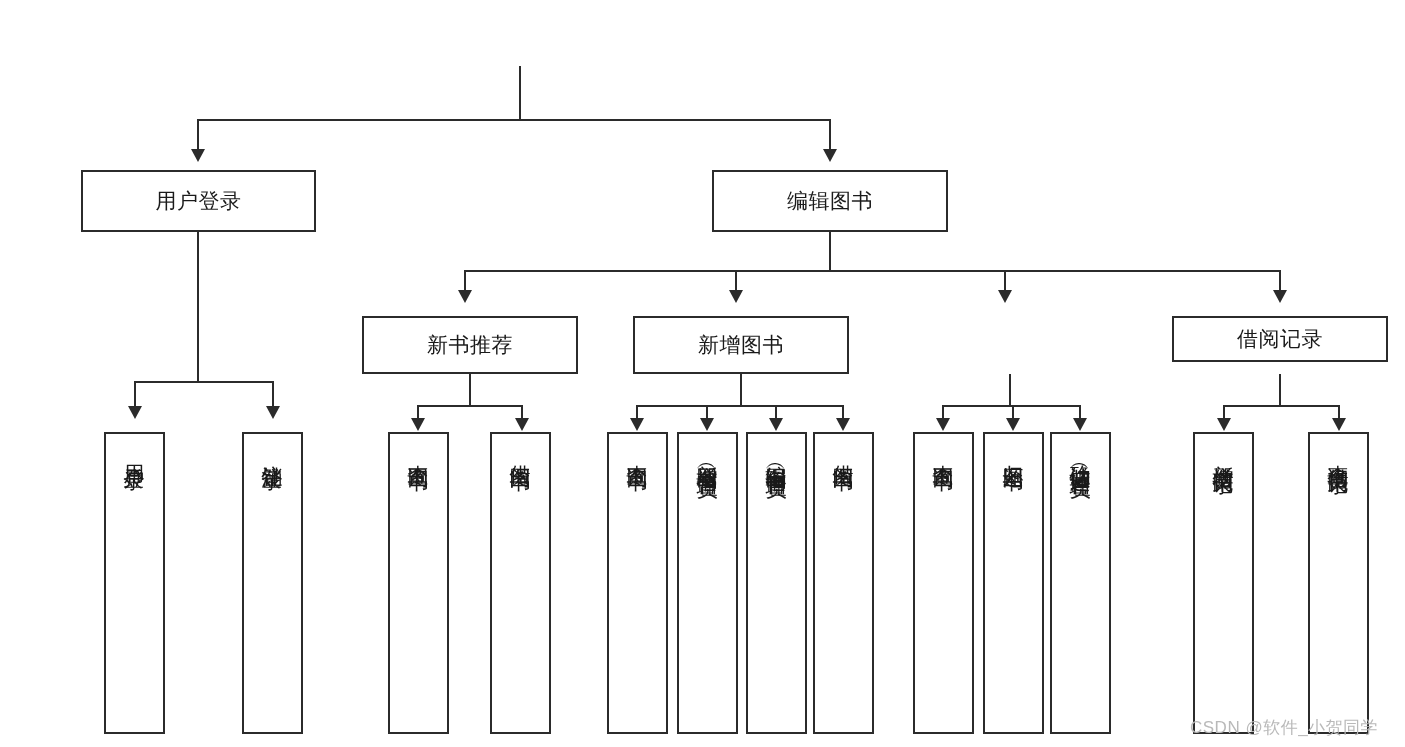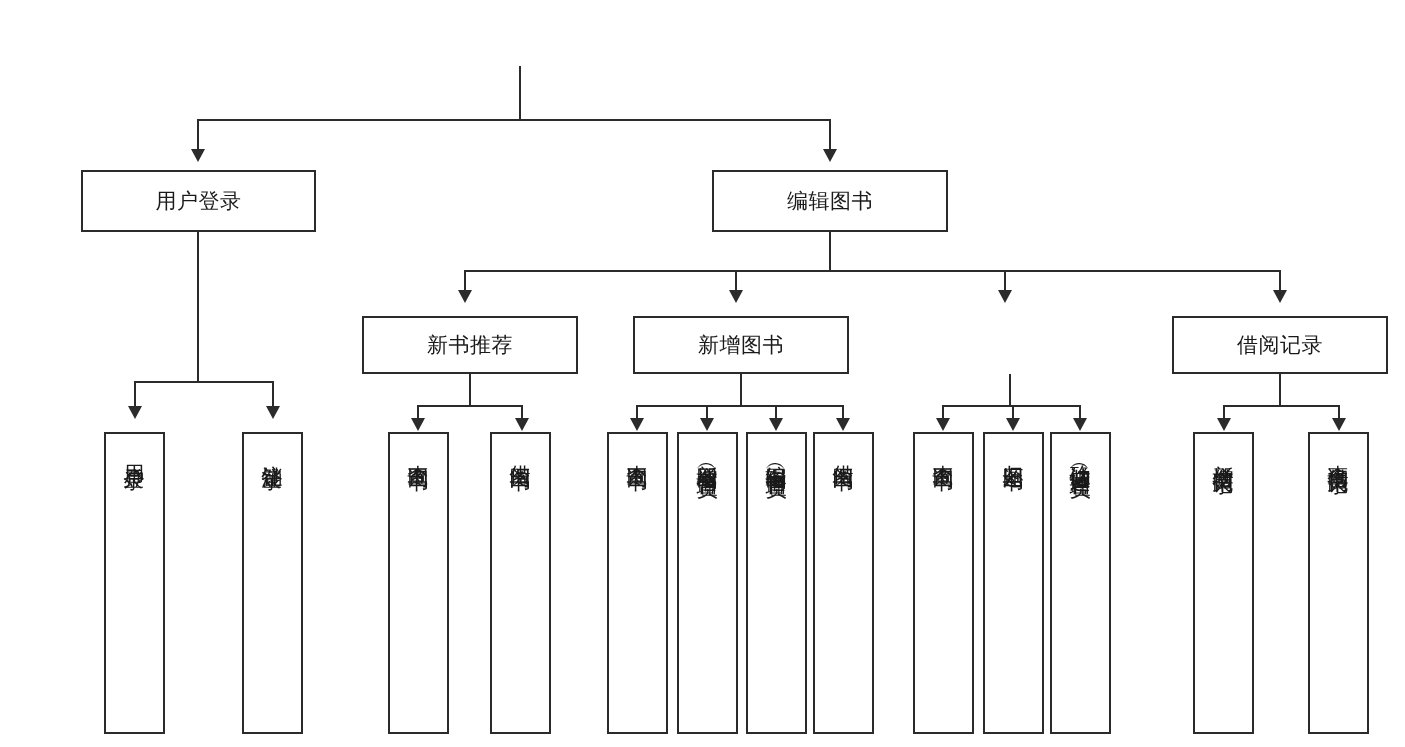--- a/index.html
+++ b/index.html
@@ -121,21 +121,21 @@
   <div class="arrow" style="left:998px;top:290px;"></div>
   <div class="vline" style="left:1279px;top:270px;height:20px;"></div>
   <div class="arrow" style="left:1273px;top:290px;"></div>
 
   <div class="node h" style="left:362px;top:316px;width:216px;height:58px;">
     <span class="label">新书推荐</span>
   </div>
   <div class="node h" style="left:633px;top:316px;width:216px;height:58px;">
     <span class="label">新增图书</span>
   </div>
-  <div class="node h" style="left:1172px;top:316px;width:216px;height:58px;">
+  <div class="node h" style="left:1172px;top:316px;width:216px;height:46px;">
     <span class="label">借阅记录</span>
   </div>
 
   <div class="vline" style="left:469px;top:374px;height:32px;"></div>
   <div class="hline" style="left:417px;top:405px;width:105px;"></div>
   <div class="vline" style="left:417px;top:405px;height:13px;"></div>
   <div class="arrow" style="left:411px;top:418px;"></div>
   <div class="vline" style="left:521px;top:405px;height:13px;"></div>
   <div class="arrow" style="left:515px;top:418px;"></div>
 
@@ -203,14 +203,15 @@
     <span class="label">确认归还（管理员）</span>
   </div>
 
   <div class="node v" style="left:1193px;top:432px;width:61px;height:302px;">
     <span class="label">新增借阅记录</span>
   </div>
   <div class="node v" style="left:1308px;top:432px;width:61px;height:302px;">
     <span class="label">查询借阅记录</span>
   </div>
 
+  <div id="watermark" style="left:1190px;top:716px;">CSDN @软件_小贺同学</div>
 
 </div>
 
 </body></html>

